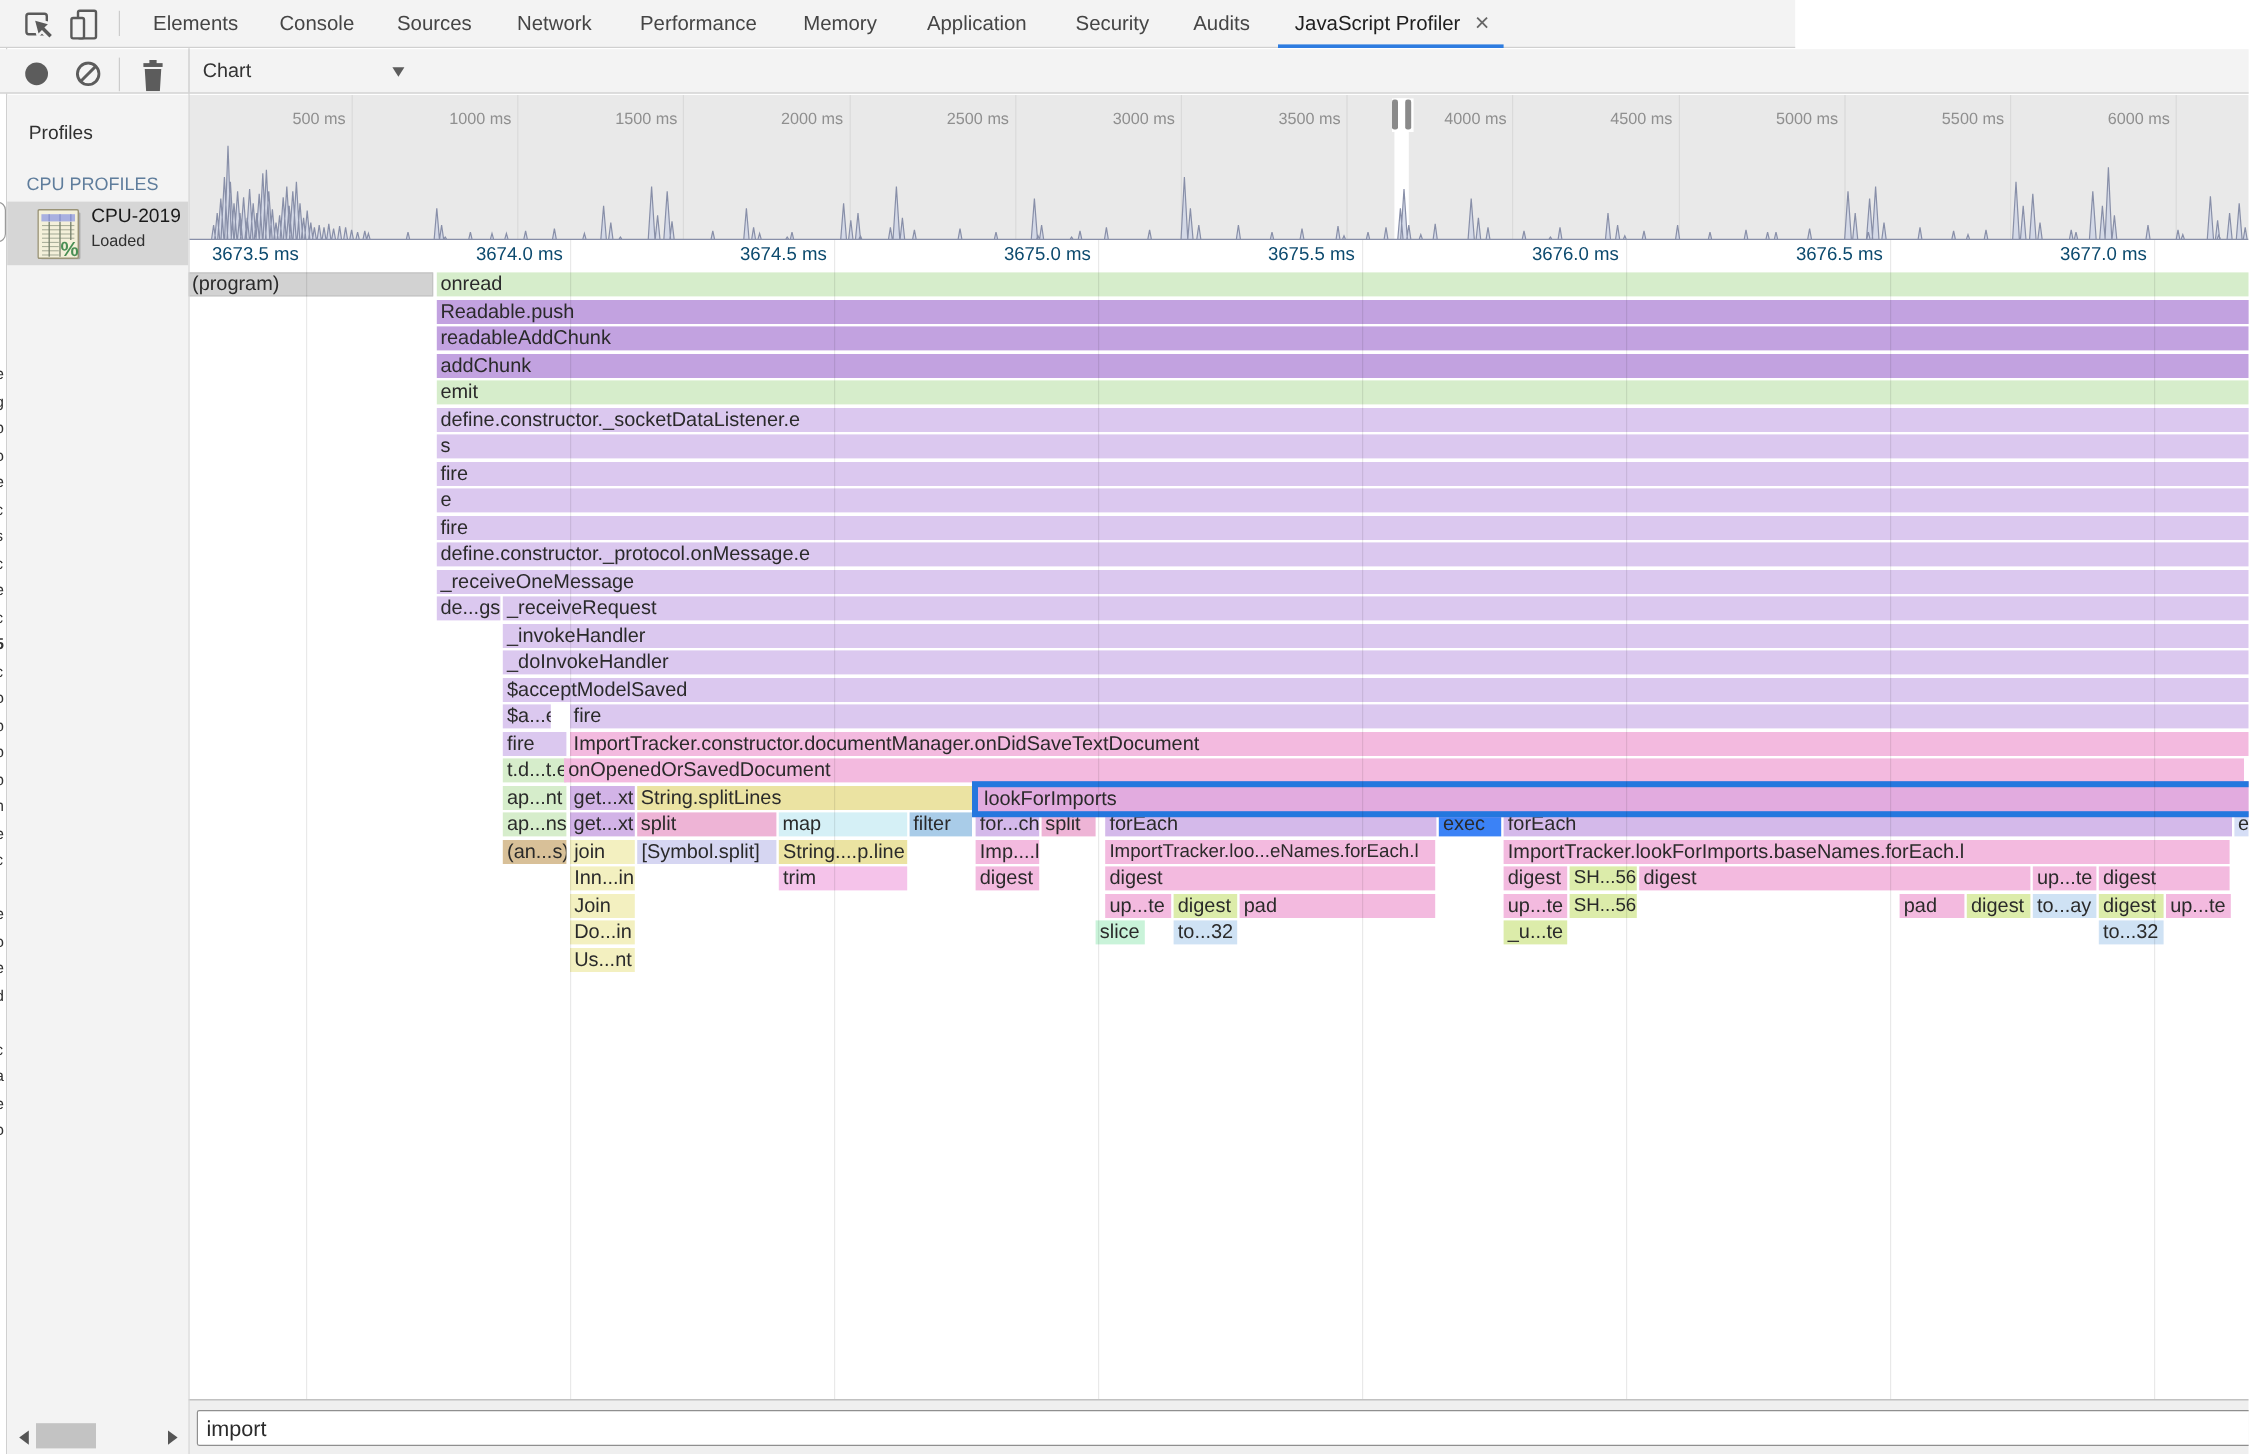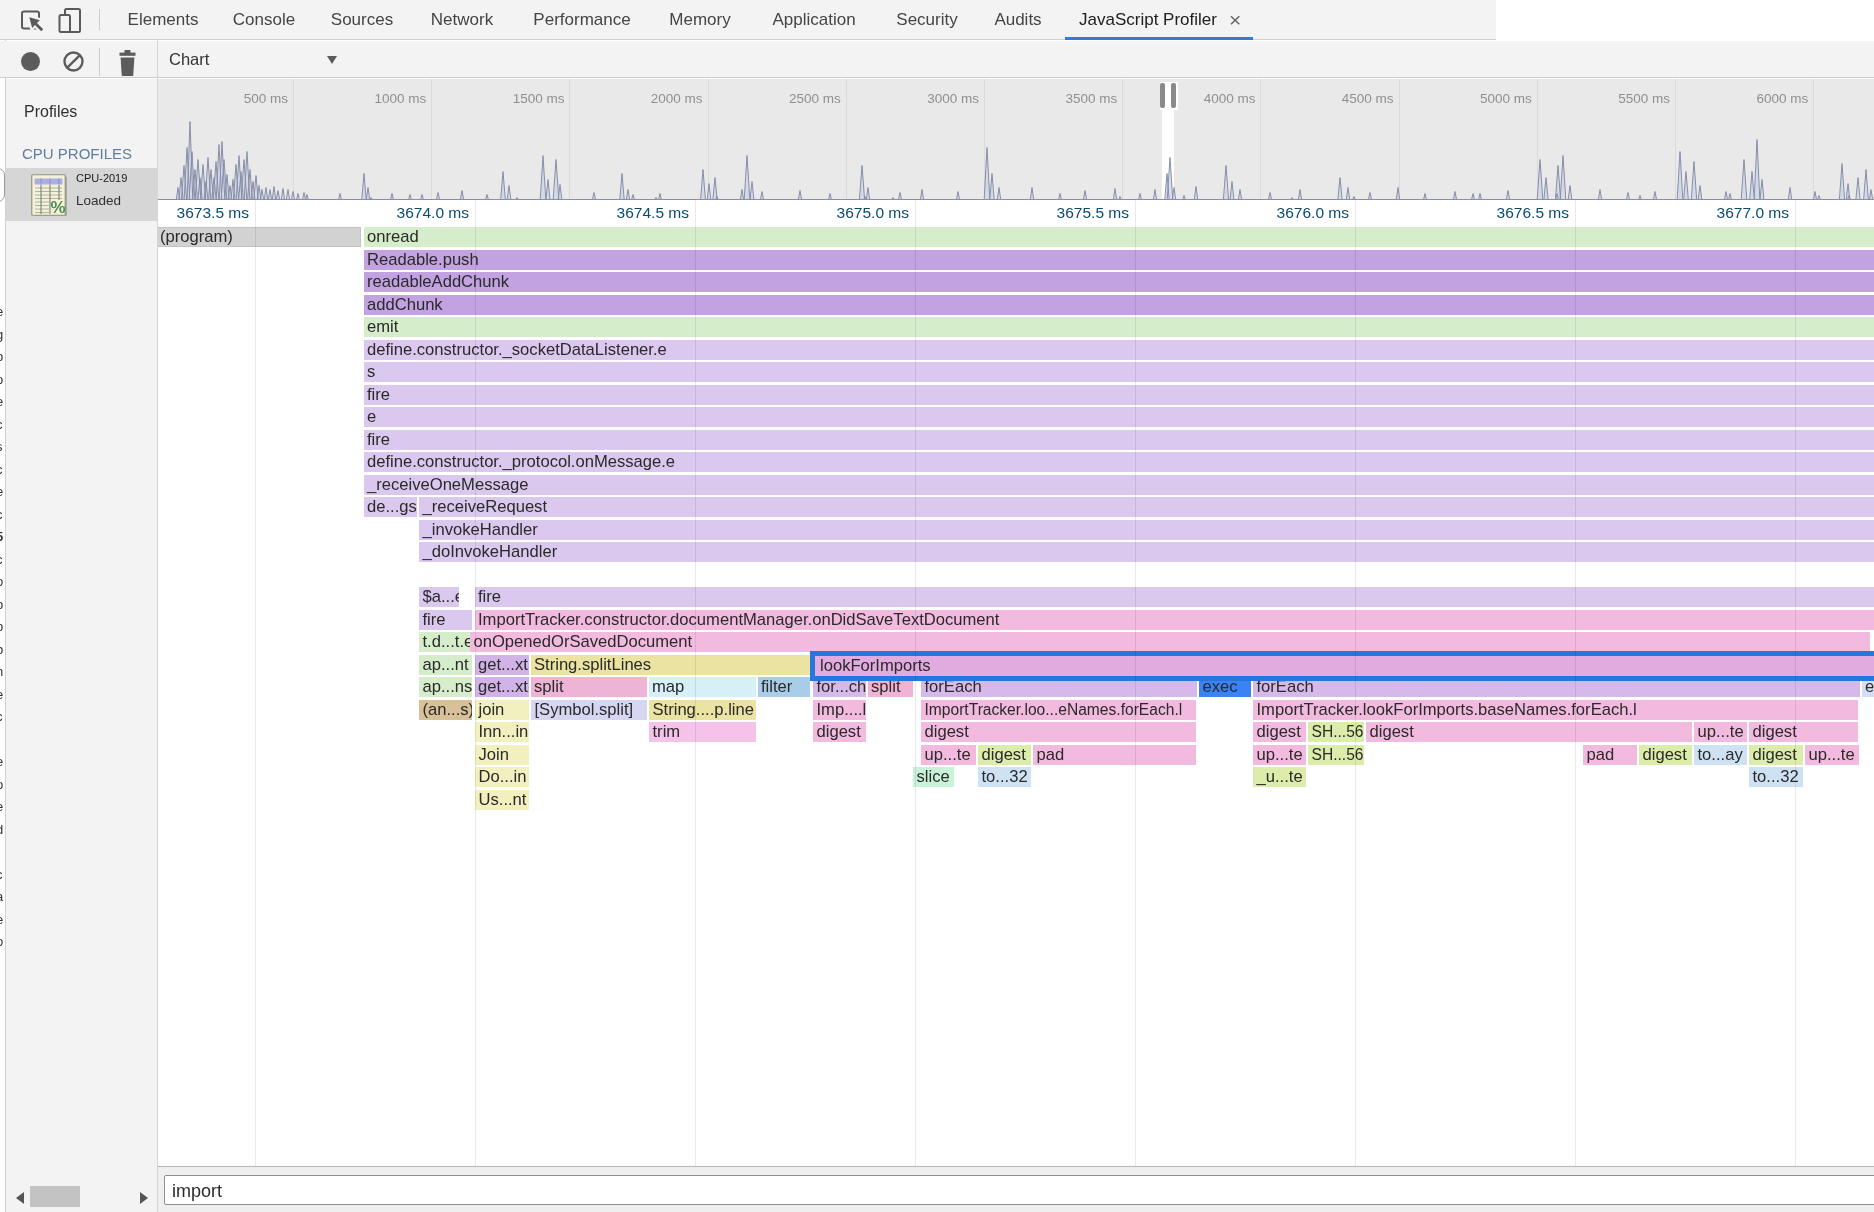--- a/index.html
+++ b/index.html
@@ -132,21 +132,21 @@
         <line x1="4" y1="35" x2="18" y2="35"></line>
           <line x1="4" y1="38.5" x2="18" y2="38.5"></line>
       </g>
       <g stroke="#77816c" stroke-width="1.1">
           <line x1="10" y1="11" x2="10" y2="40"></line>
           <line x1="19" y1="11" x2="19" y2="40"></line>
           <line x1="28" y1="11" x2="28" y2="26"></line>
         </g>
       <text x="19.5" y="39" font-size="17" font-weight="bold" fill="#4a8f55" font-family="Liberation Sans">%</text>
     </svg>
-    <div class="abs" style="left:70px;top:4px;font-size:11px;color:#1a1a1a;text-align:center;">CPU-2019</div>
+    <div class="abs" style="left:70px;top:4px;font-size:16px;color:#1a1a1a;text-align:center;">CPU-2019</div>
     <div class="abs" style="left:70px;top:25px;font-size:13.5px;color:#303030;">Loaded</div>
   </div>
 
   <div class="abs" style="left:10px;top:1113px;width:0;height:0;border-right:8px solid #555;border-top:6px solid transparent;border-bottom:6px solid transparent;"></div>
   <div class="abs" style="left:24px;top:1107px;width:50px;height:21px;background:#c3c3c3;"></div>
   <div class="abs" style="left:134px;top:1113px;width:0;height:0;border-left:8px solid #555;border-top:6px solid transparent;border-bottom:6px solid transparent;"></div>
 </div>
 <div class="abs" style="left:157px;top:40px;width:1px;height:1172px;background:#d5d5d5;z-index:60;"></div>
 
 <div id="main">
@@ -209,20 +209,21 @@
 <div class="bar" style="left:206.5px;top:283.0px;width:1510.5px;background:#dbc8ef">s</div>
 <div class="bar" style="left:206.5px;top:305.5px;width:1510.5px;background:#dbc8ef">fire</div>
 <div class="bar" style="left:206.5px;top:328.0px;width:1510.5px;background:#dbc8ef">e</div>
 <div class="bar" style="left:206.5px;top:350.5px;width:1510.5px;background:#dbc8ef">fire</div>
 <div class="bar" style="left:206.5px;top:373.0px;width:1510.5px;background:#dbc8ef">define.constructor._protocol.onMessage.e</div>
 <div class="bar" style="left:206.5px;top:395.5px;width:1510.5px;background:#dbc8ef">_receiveOneMessage</div>
 <div class="bar" style="left:206.5px;top:418.0px;width:53.0px;background:#dbc8ef">de...gs</div>
 <div class="bar" style="left:262.0px;top:418.0px;width:1455.0px;background:#dbc8ef">_receiveRequest</div>
 <div class="bar" style="left:262.0px;top:440.5px;width:1455.0px;background:#dbc8ef">_invokeHandler</div>
 <div class="bar" style="left:262.0px;top:463.0px;width:1455.0px;background:#dbc8ef">_doInvokeHandler</div>
+<div class="bar" style="left:262.0px;top:485.5px;width:1455.0px;background:#dbc8ef">$acceptModelSaved</div>
 <div class="bar" style="left:262.0px;top:508.0px;width:40px;background:#dbc8ef">$a...ed</div>
 <div class="bar" style="left:317.5px;top:508.0px;width:1399.5px;background:#dbc8ef">fire</div>
 <div class="bar" style="left:262.0px;top:530.5px;width:53.0px;background:#dbc8ef">fire</div>
 <div class="bar" style="left:317.5px;top:530.5px;width:1399.5px;background:#f3badf">ImportTracker.constructor.documentManager.onDidSaveTextDocument</div>
 <div class="bar" style="left:262.0px;top:553.0px;width:53.0px;background:#d6edcb">t.d...t.e</div>
 <div class="bar" style="left:313px;top:553.0px;width:1399.5px;background:#f3badf">onOpenedOrSavedDocument</div>
 <div class="bar" style="left:262.0px;top:575.5px;width:53.0px;background:#d6edcb">ap...nt</div>
 <div class="bar" style="left:317.5px;top:575.5px;width:54.0px;background:#d2b3e7">get...xt</div>
 <div class="bar" style="left:373.5px;top:575.5px;width:279.5px;background:#ebe3a2">String.splitLines</div>
 <div class="bar" style="left:262.0px;top:598.0px;width:53.0px;background:#d6edcb">ap...ns</div>

